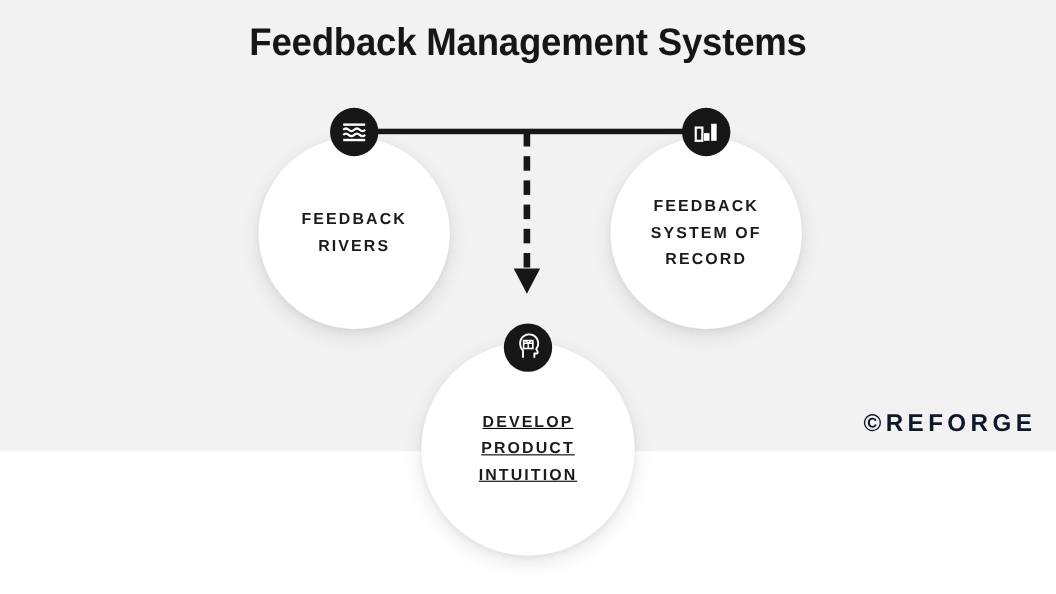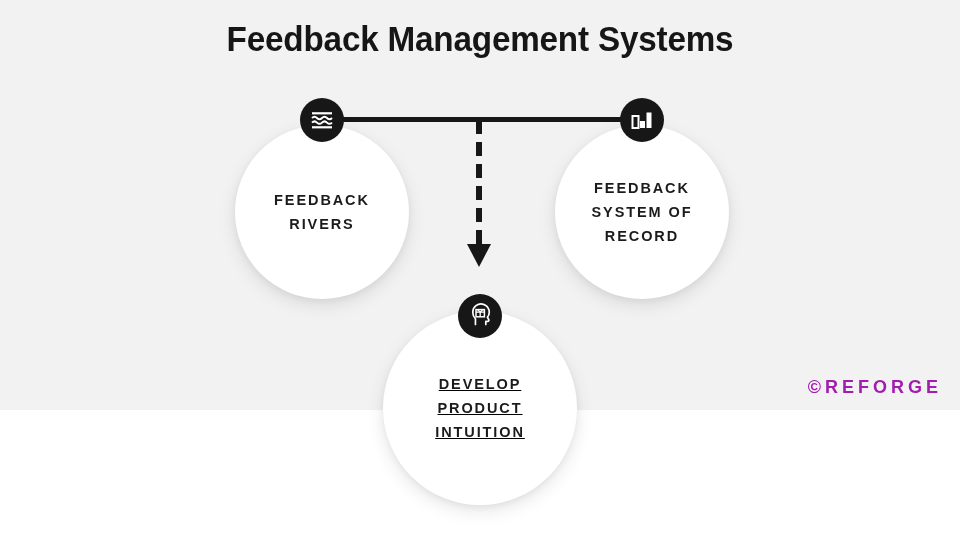--- a/index.html
+++ b/index.html
@@ -116,24 +116,24 @@
   #node-record .badge  { left: 620px; top:  98px; }
 
   #node-intuition .disc  { left: 383px; top: 311px; width: 194px; height: 194px; text-decoration: underline; }
   #node-intuition .badge { left: 458px; top: 294px; }
 
   
   .watermark {
     position: absolute;
     right: 18px;
     bottom: 12px;
-    font-size: 18px;
+    font-size: 22px;
     font-weight: bold;
     letter-spacing: 4px;
-    color: #a21caf;
+    color: #0f172a;
     white-space: nowrap;
   }
 </style>
 </head>
 <body>
 
 <div id="canvas">
 
   <div class="title">Feedback Management Systems</div>
 

